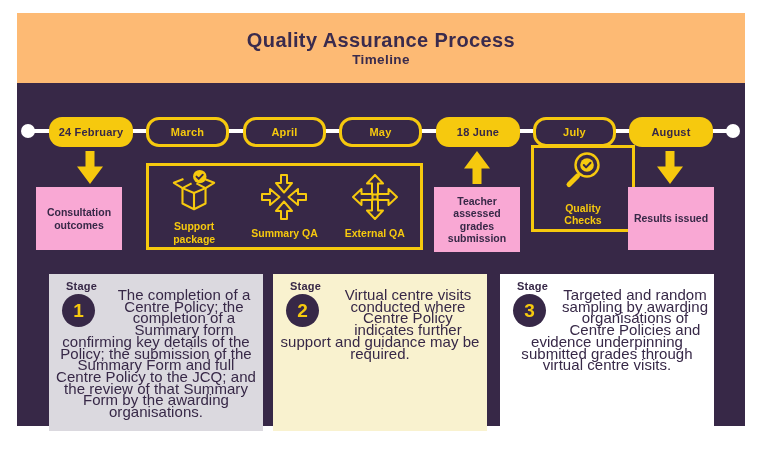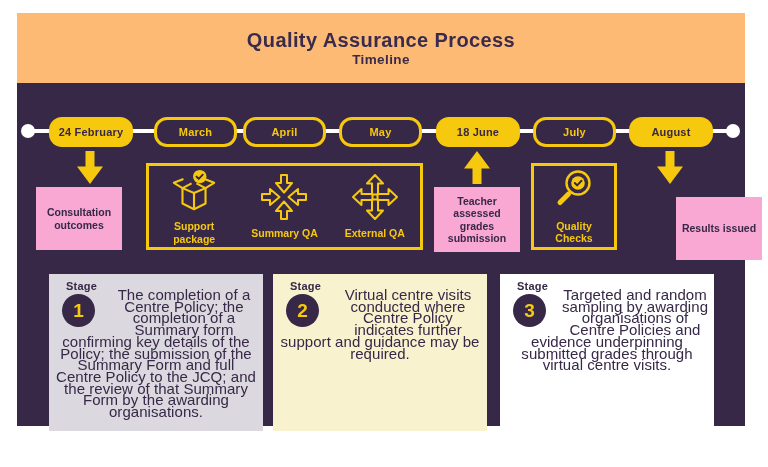--- a/index.html
+++ b/index.html
@@ -27,54 +27,54 @@
   .tl-dot.left{left:21px;}
   .tl-dot.right{left:726px;}
 
   .milestone{
     position:absolute;top:117px;height:30px;width:84px;box-sizing:border-box;
     display:flex;align-items:center;justify-content:center;
     font-size:11px;font-weight:bold;letter-spacing:.2px;white-space:nowrap;border-radius:13px;
   }
   .milestone.filled{background:#F6C90E;color:#372847;}
   .milestone.outlined{background:#372847;color:#F6C90E;border:3px solid #F6C90E;}
-  .m0{left:49px;}.m1{left:146px;width:83px;margin-left:8px;}.m2{left:243px;width:83px;}.m3{left:339px;width:83px;}
+  .m0{left:49px;}.m1{left:146px;width:83px;}.m2{left:243px;width:83px;}.m3{left:339px;width:83px;}
   .m4{left:436px;}.m5{left:533px;width:83px;}.m6{left:629px;}
 
   
   .tl-arrow{position:absolute;width:30px;height:33px;}
   .tl-arrow svg{display:block;}
   .arr1{left:75px;top:151px;}
   .arr2{left:462px;top:151px;}
   .arr3{left:655px;top:151px;}
 
   
   .event-box{
     position:absolute;background:#f9a8d4;color:#372847;
     display:flex;align-items:center;justify-content:center;text-align:center;
     font-weight:bold;font-size:10.5px;line-height:12.5px;box-sizing:border-box;padding:4px;
   }
   .ev-consultation{left:36px;top:187px;width:86px;height:63px;}
   .ev-teacher{left:434px;top:187px;width:86px;height:65px;padding:4px 8px;}
-  .ev-results{left:628px;top:197px;width:86px;height:63px;padding:4px 2px;margin-left:48px;}
+  .ev-results{left:628px;top:187px;width:86px;height:63px;padding:4px 2px;}
 
   .group-box{
     position:absolute;left:146px;top:163px;width:277px;height:87px;box-sizing:border-box;
     background:#372847;border:3px solid #F6C90E;
     display:flex;align-items:stretch;
   }
   .group-item{
     flex:1;display:flex;flex-direction:column;align-items:center;justify-content:center;
     color:#F6C90E;font-weight:bold;font-size:10.5px;line-height:12.5px;text-align:center;
   }
   .group-item .glabel{margin-top:4px;}
   .glabel.narrow{width:58px;}
 
   .quality-box{
-    position:absolute;left:531px;top:163px;width:86px;height:87px;box-sizing:border-box;
+    position:absolute;left:531px;top:145px;width:104px;height:87px;box-sizing:border-box;
     background:#372847;border:3px solid #F6C90E;
     display:flex;flex-direction:column;align-items:center;justify-content:center;
     color:#F6C90E;font-weight:bold;font-size:10.5px;line-height:12.5px;text-align:center;
   }
   .quality-box .glabel{margin-top:3px;width:50px;}
 
   
   .card{
     position:absolute;top:274px;width:214px;height:157px;box-sizing:border-box;
     padding:5px 5px;color:#372847;

